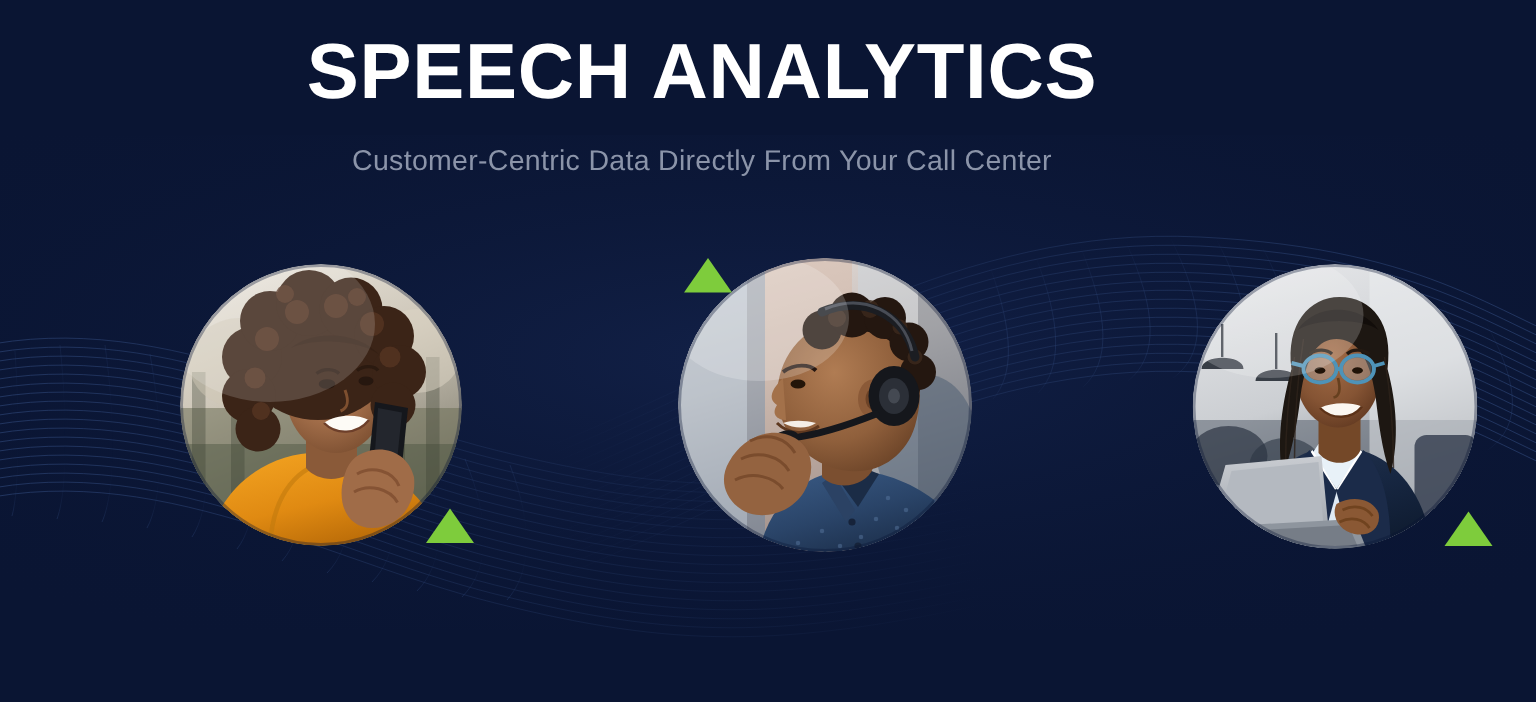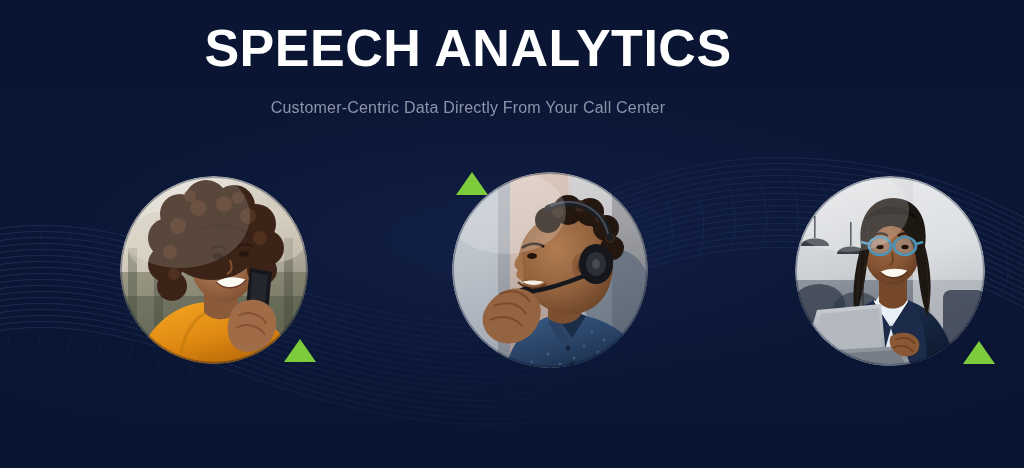--- a/index.html
+++ b/index.html
@@ -42,21 +42,21 @@
     margin-top:18px;
     font-size:52px;
     line-height:60px;
     font-weight:bold;
     letter-spacing:0.5px;
     color:#ffffff;
     white-space:nowrap;
   }
   .subtitle {
     margin-top:20px;
-    font-size:16px;
+    font-size:19px;
     line-height:20px;
     font-weight:normal;
     color:#8b94a9;
     letter-spacing:0.2px;
   }
 
   
   .photo {
     position:absolute;
     border-radius:50%;

